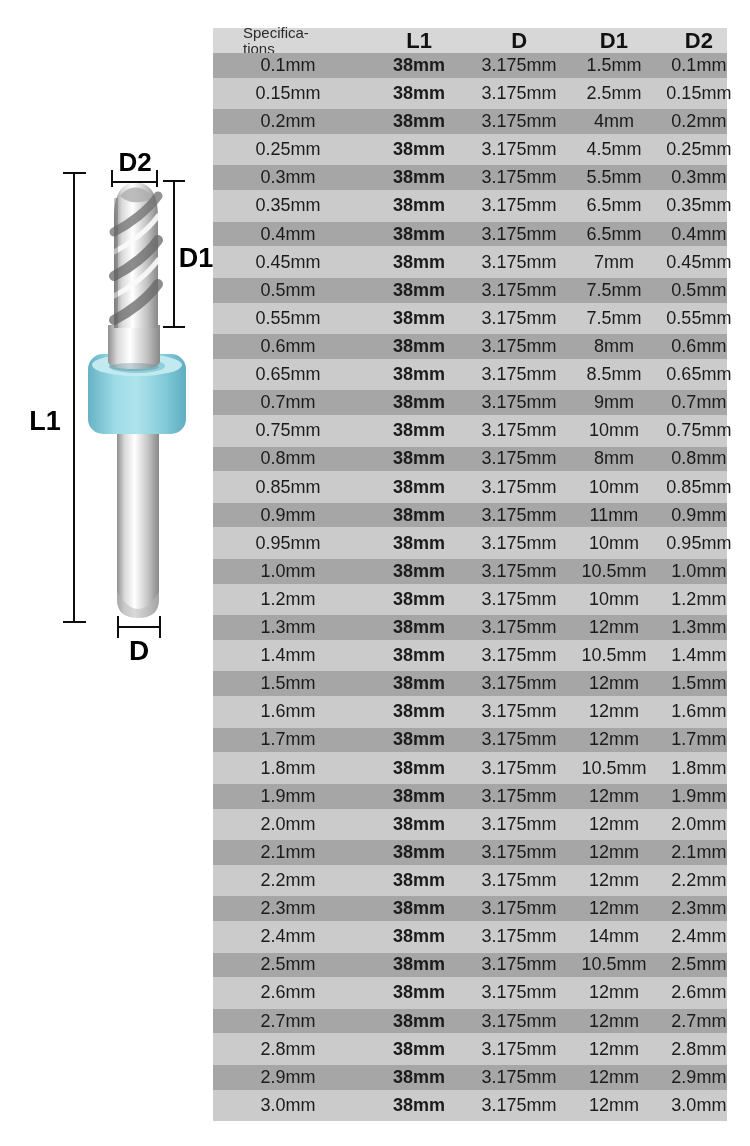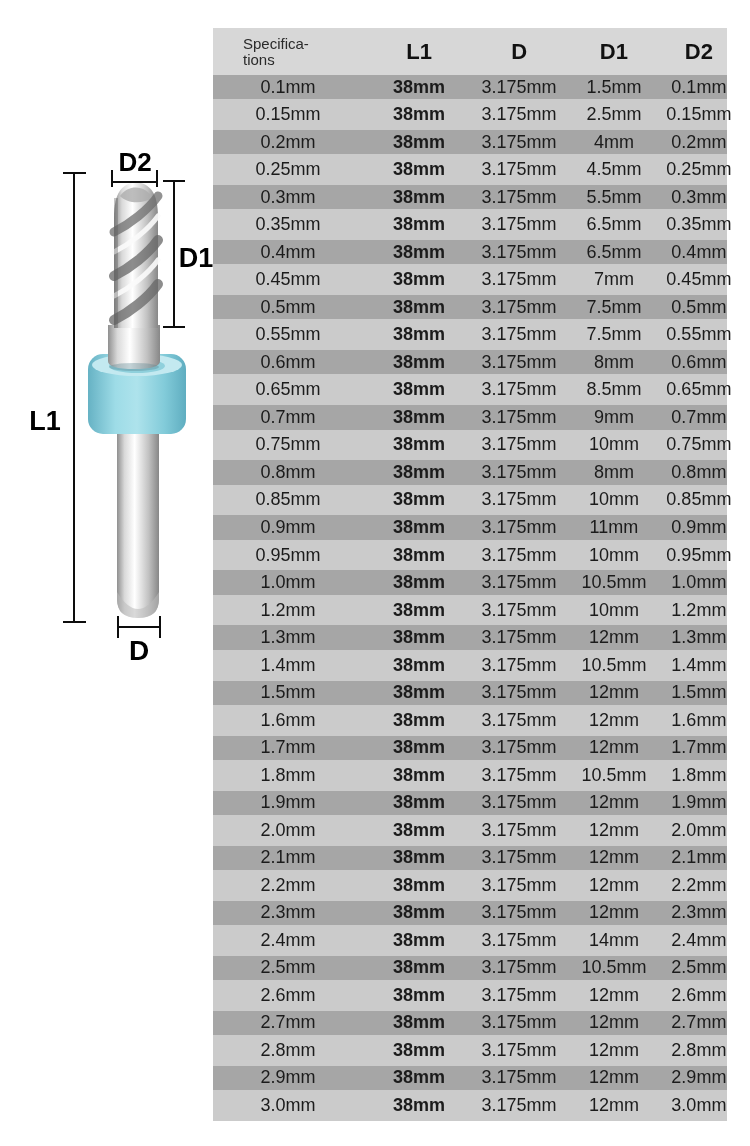--- a/index.html
+++ b/index.html
@@ -9,21 +9,21 @@
   }
   
   .diagram{position:absolute;left:0;top:140px;width:213px;height:530px;}
   .diagram svg{display:block;}
   
   .spec-table{
     position:absolute;left:213px;top:28px;width:514px;height:1093px;
     display:flex;flex-direction:column;
   }
   .thead{
-    flex:none;height:47px;background:var(--header-row,#d7d7d7);
+    flex:none;height:25px;background:var(--header-row,#d7d7d7);
     display:flex;align-items:center;
   }
   .tbody{flex:1;display:flex;flex-direction:column;}
   .row{display:flex;align-items:center;}
   .row:nth-child(odd){background:var(--dark-row,#a6a6a6);flex:0.88;}
   .row:nth-child(even){background:var(--light-row,#cbcbcb);flex:1.12;}
   .c{display:flex;align-items:center;justify-content:center;
      font-size:18px;color:#1b1b1b;white-space:nowrap;}
   .c1{width:29.2%;}
   .c2{width:21.8%;font-weight:bold;}

